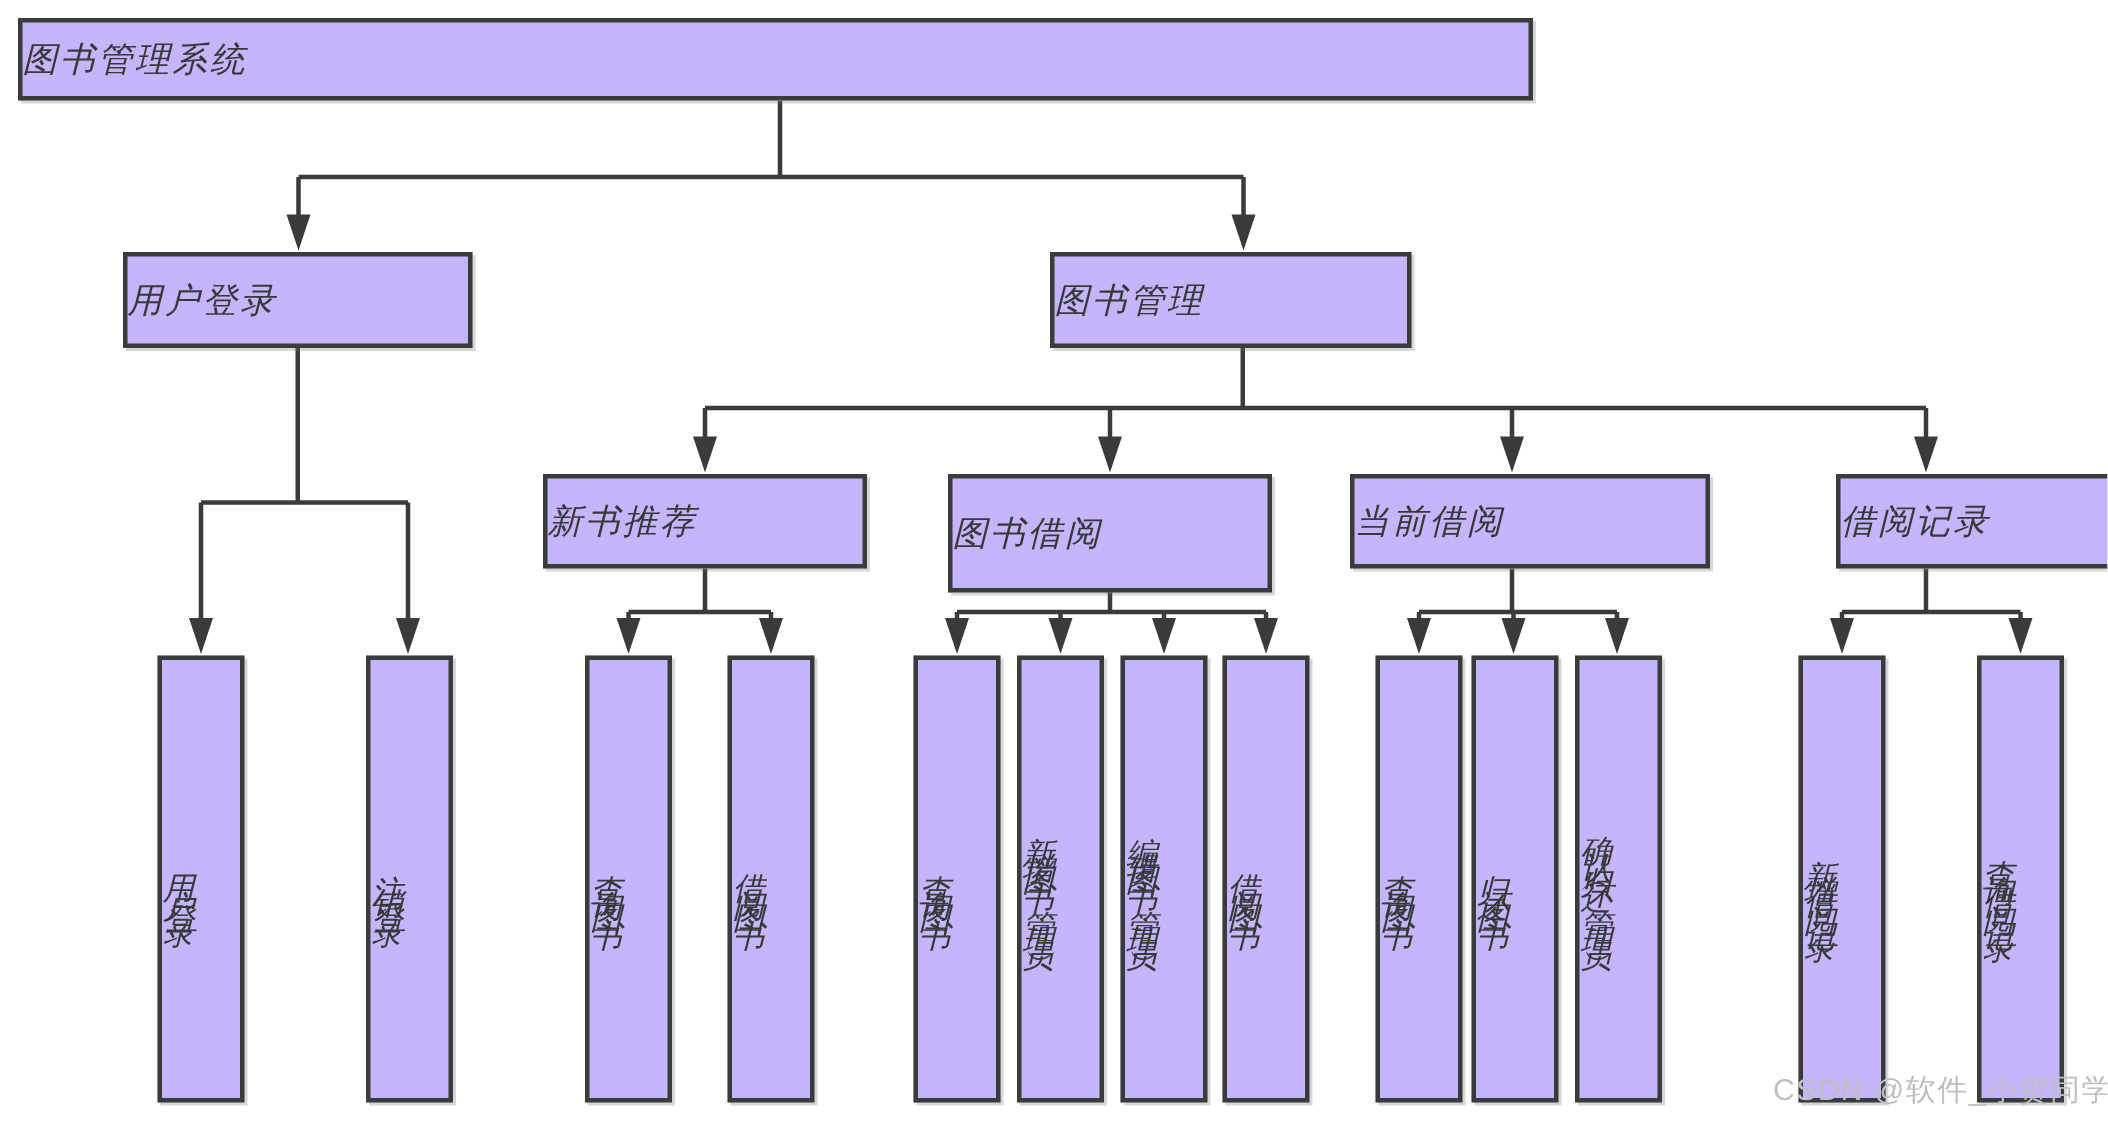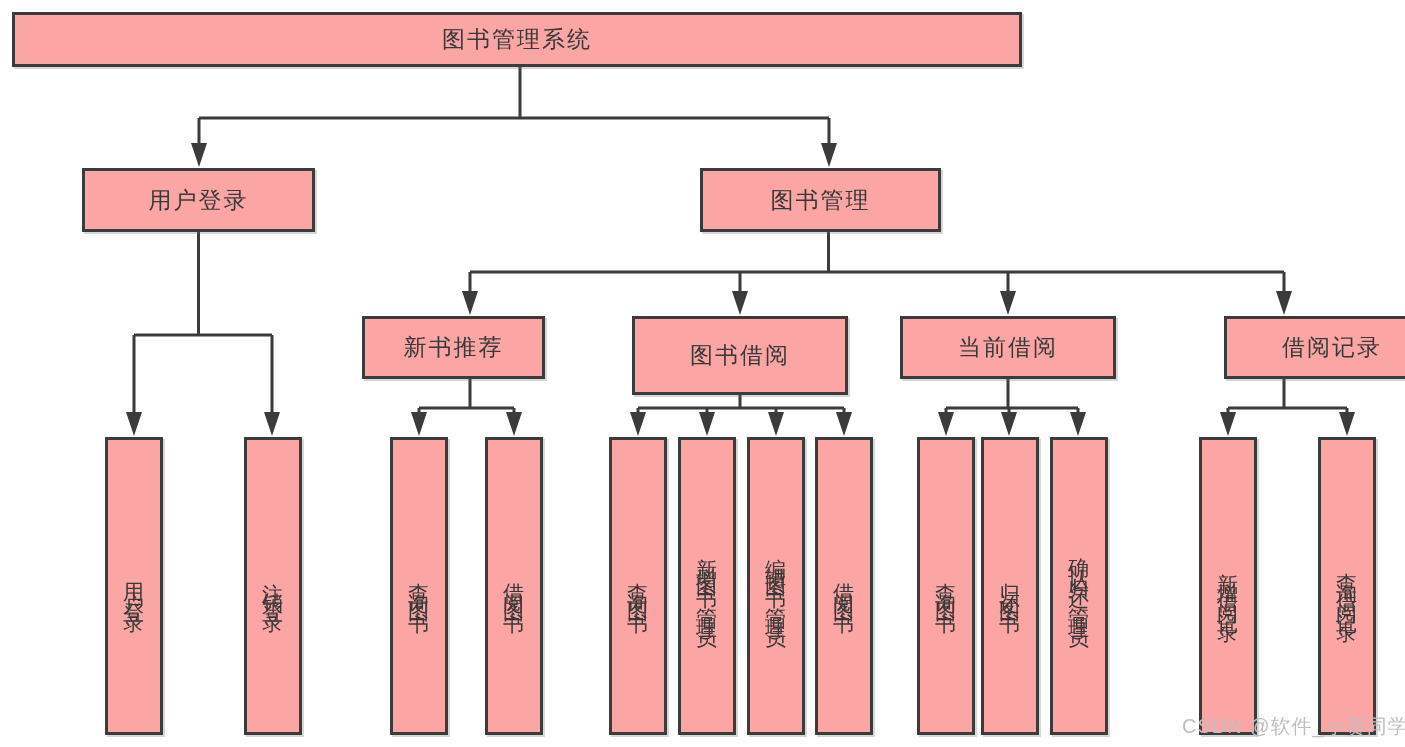--- a/index.html
+++ b/index.html
@@ -13,28 +13,29 @@
   }
   .connector-layer {
     position: absolute;
     left: 0; top: 0;
     width: 1405px; height: 747px;
     z-index: 0;
   }
   .node {
     position: absolute;
     box-sizing: border-box;
-    background: #fca5a5;
+    background: #c4b5fd;
     border: 3px solid #3b3b3b;
     box-shadow: 2px 2px 0 rgba(110,110,110,0.28);
     display: flex;
     align-items: center;
-    justify-content: center;
+    justify-content: flex-start;
     z-index: 1;
     color: #383838;
+    font-style: italic;
   }
   .hlabel {
     font-size: 23px;
     letter-spacing: 2px;
     white-space: nowrap;
     color: #383838;
   }
   .vlabel {
     writing-mode: vertical-rl;
     text-orientation: mixed;
@@ -97,27 +98,27 @@
     <span class="hlabel">图书管理系统</span>
   </div>
 
   <div class="node" style="left:82px;top:168px;width:233px;height:64px">
     <span class="hlabel">用户登录</span>
   </div>
   <div class="node" style="left:700px;top:168px;width:241px;height:64px">
     <span class="hlabel">图书管理</span>
   </div>
 
-  <div class="node" style="left:362px;top:316px;width:183px;height:63px">
+  <div class="node" style="left:362px;top:316px;width:216px;height:63px">
     <span class="hlabel">新书推荐</span>
   </div>
   <div class="node" style="left:632px;top:316px;width:216px;height:79px">
     <span class="hlabel">图书借阅</span>
   </div>
-  <div class="node" style="left:900px;top:316px;width:216px;height:63px">
+  <div class="node" style="left:900px;top:316px;width:240px;height:63px">
     <span class="hlabel">当前借阅</span>
   </div>
   <div class="node" style="left:1224px;top:316px;width:216px;height:63px">
     <span class="hlabel">借阅记录</span>
   </div>
 
   <div class="node" style="left:105px;top:437px;width:58px;height:298px">
     <span class="vlabel">用户登录</span>
   </div>
   <div class="node" style="left:244px;top:437px;width:58px;height:298px">

